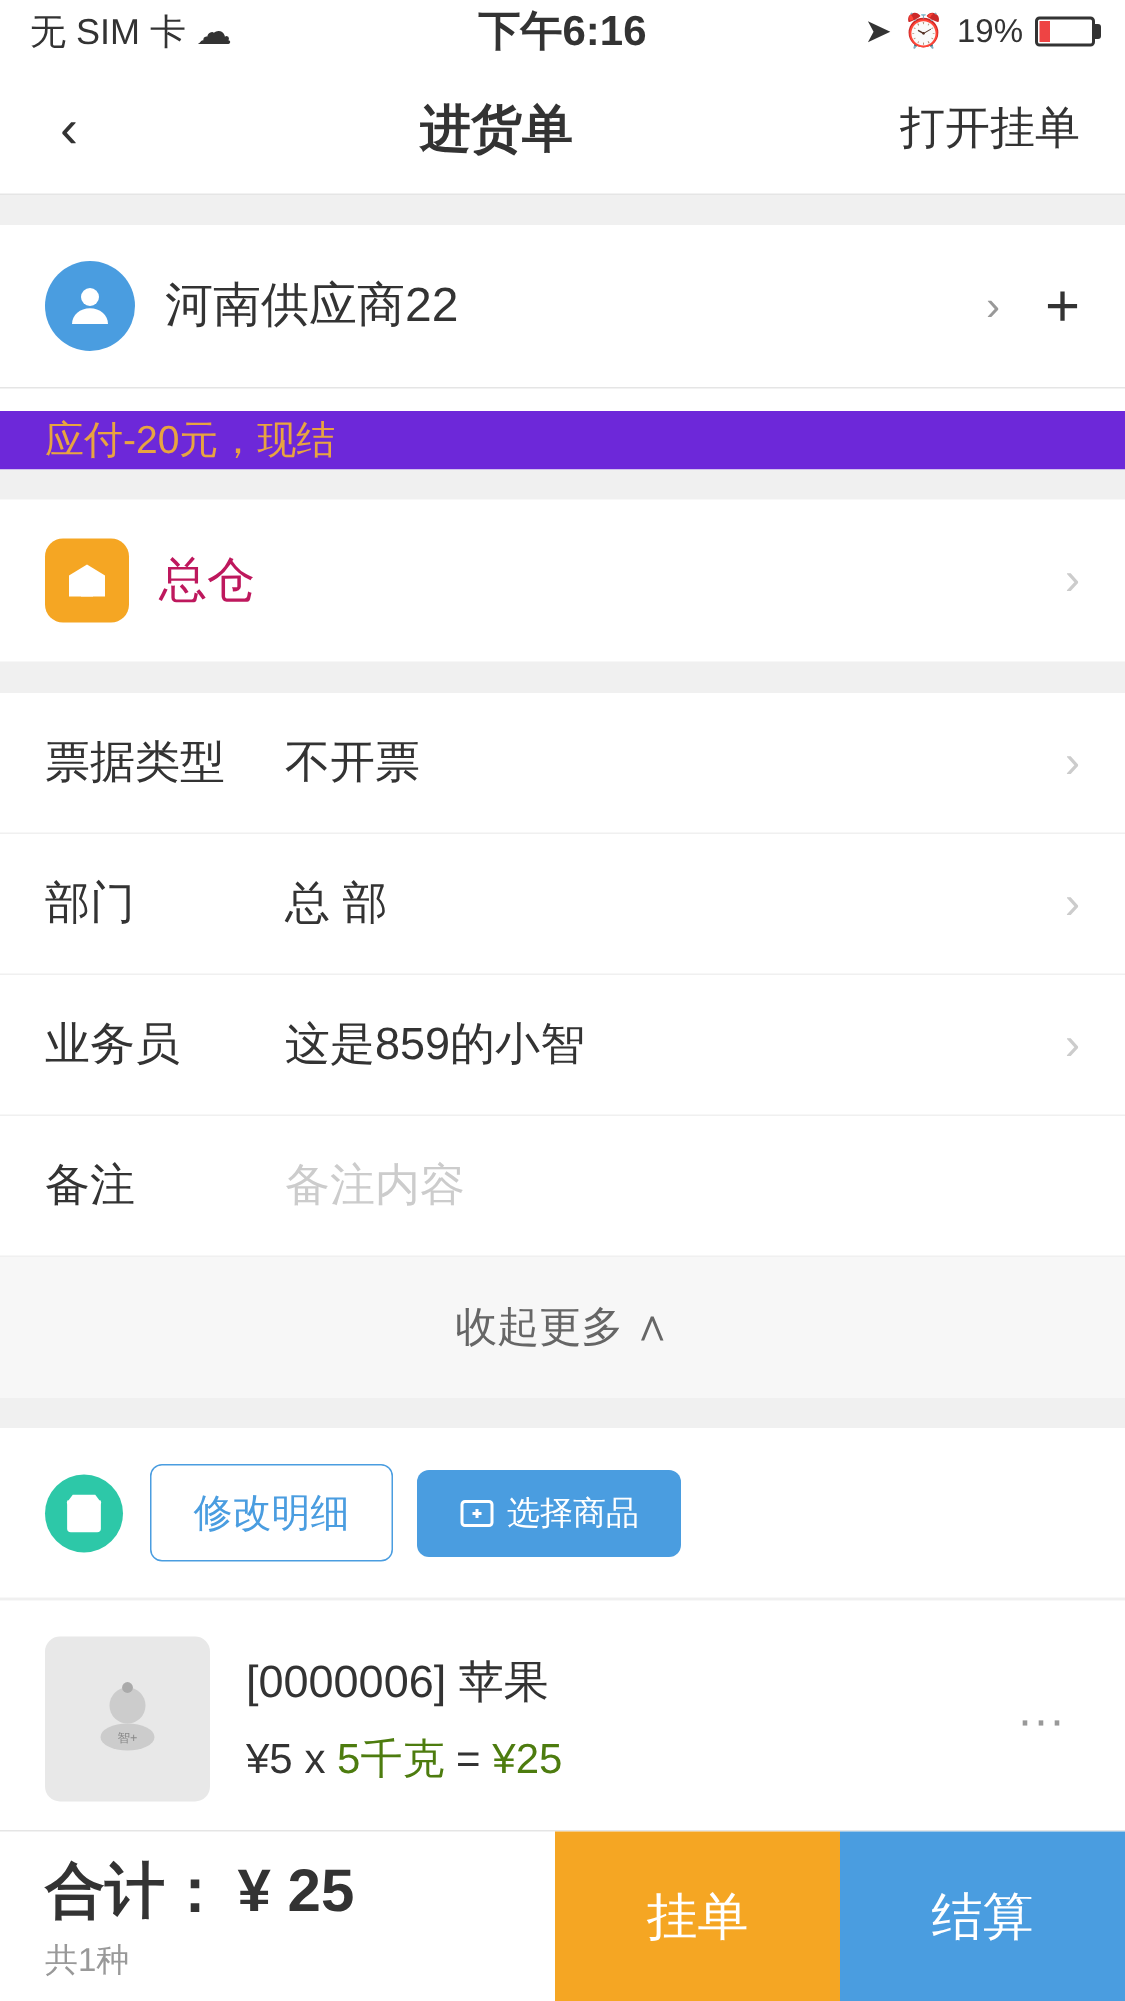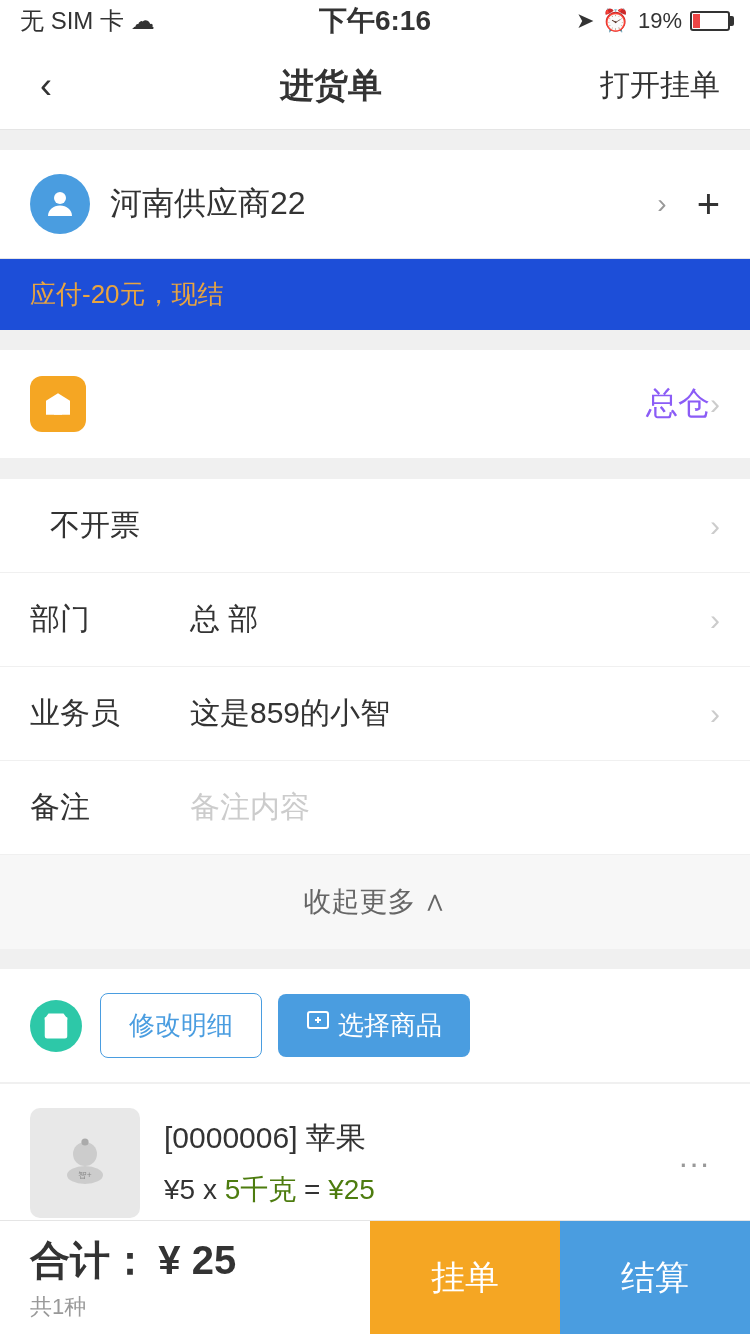--- a/index.html
+++ b/index.html
@@ -121,24 +121,25 @@
     }
     .add-btn {
       font-size: 40px;
       color: #333;
       font-weight: 300;
       cursor: pointer;
     }
 
     
     .notice-bar {
-      background: #1d4ed8;
-      padding: 18px 30px;
+      background: #6d28d9;
+      padding: 2px 30px;
       font-size: 26px;
       color: #e8a440;
+      margin-top: 15px;
     }
 
     
     .row-item {
       background: #fff;
       display: flex;
       align-items: center;
       padding: 26px 30px;
       border-bottom: 1px solid #f0f0f0;
     }
@@ -150,22 +151,21 @@
       display: flex;
       align-items: center;
       justify-content: center;
       margin-right: 20px;
       flex-shrink: 0;
     }
     .row-icon-orange svg { width: 32px; height: 32px; fill: #fff; }
     .row-label {
       flex: 1;
       font-size: 32px;
-      color: #8b5cf6;
-      text-align: right;
+      color: #be185d;
     }
     .row-chevron {
       color: #ccc;
       font-size: 30px;
     }
 
     
     .form-row {
       background: #fff;
       display: flex;
@@ -232,24 +232,24 @@
       font-size: 26px;
       cursor: pointer;
       margin-right: 16px;
     }
     .btn-blue {
       background: #4a9de0;
       color: #fff;
       border: none;
       border-radius: 8px;
       padding: 14px 28px;
-      font-size: 26px;
-      cursor: pointer;
-      display: flex;
-      align-items: flex-start;
+      font-size: 22px;
+      cursor: pointer;
+      display: flex;
+      align-items: center;
       gap: 8px;
     }
 
     
     .product-item {
       background: #fff;
       display: flex;
       align-items: center;
       padding: 24px 30px;
       margin-top: 2px;
@@ -397,20 +397,21 @@
     </div>
     <div class="row-label">总仓</div>
     <div class="row-chevron">›</div>
   </div>
 </div>
 
 <div class="section-gap"></div>
 
 <div class="card">
   <div class="form-row">
+    <div class="form-key">票据类型</div>
     <div class="form-value">不开票</div>
     <div class="row-chevron">›</div>
   </div>
   <div class="form-row">
     <div class="form-key">部门</div>
     <div class="form-value">总 部</div>
     <div class="row-chevron">›</div>
   </div>
   <div class="form-row">
     <div class="form-key">业务员</div>

